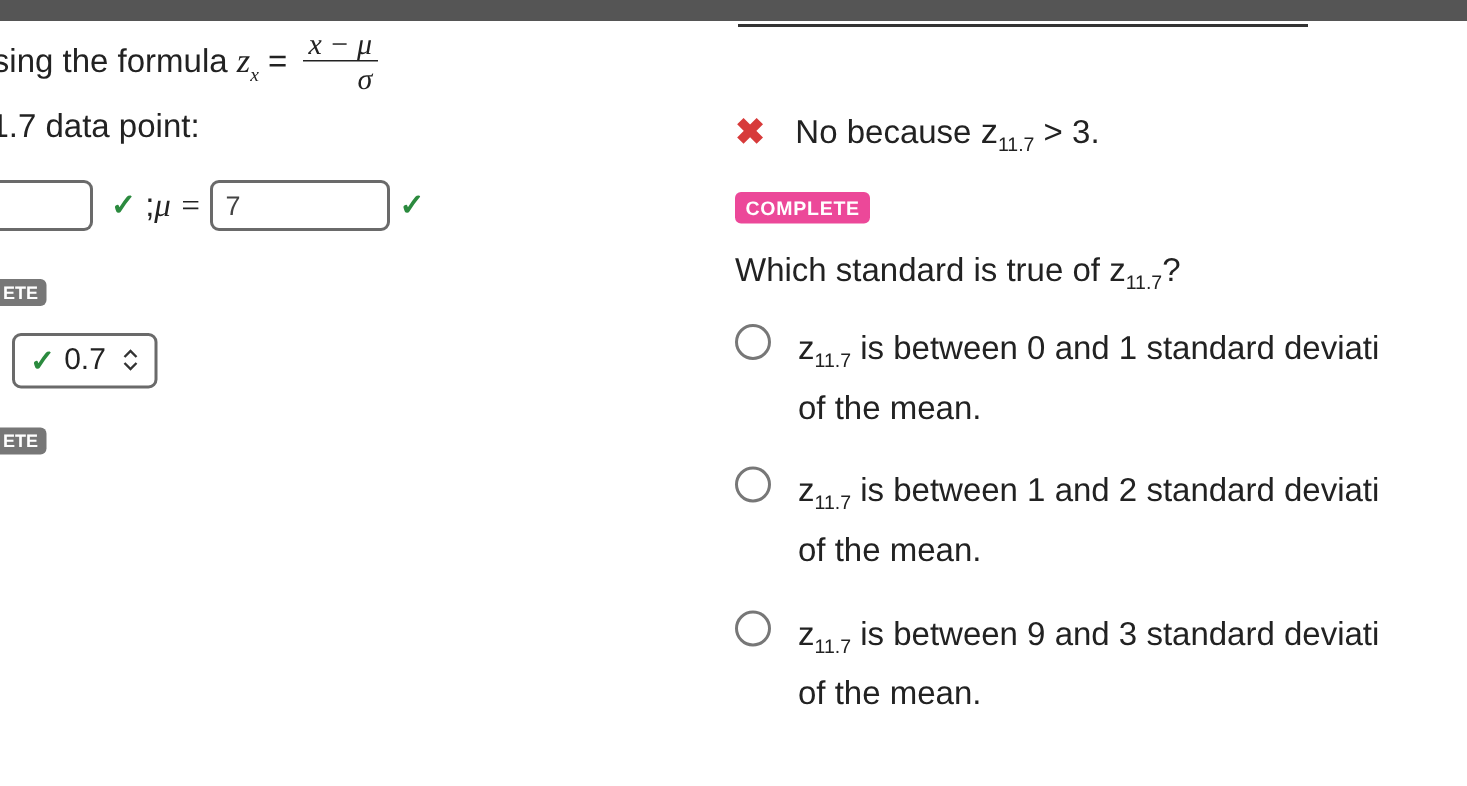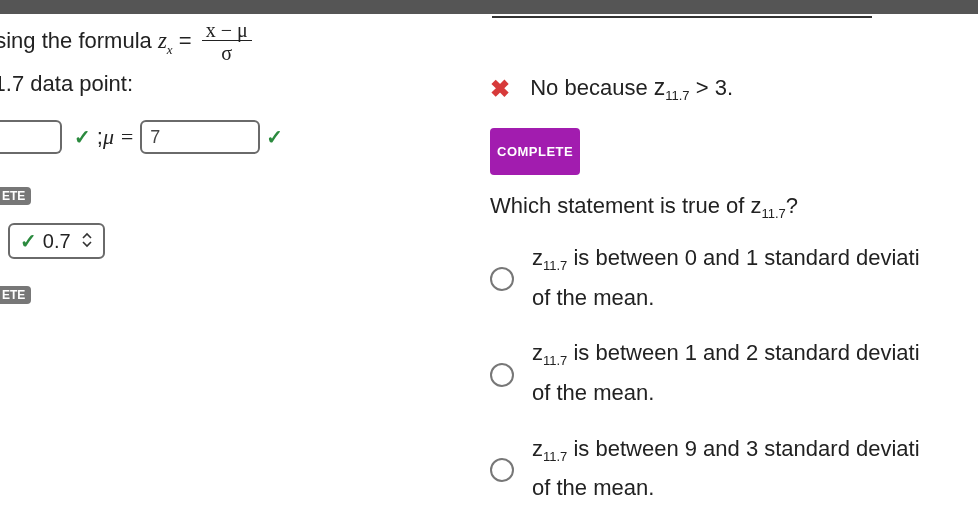--- a/index.html
+++ b/index.html
@@ -6,36 +6,36 @@
   .topbar{height:14px;background:#555}
   .page{position:relative;width:978px;height:510px;overflow:hidden}
   .col-left{position:absolute;left:0;top:0;width:475px;padding-left:0}
   .col-right{position:absolute;left:490px;top:17px;width:488px}
   .txt{font-size:22px;line-height:1.6}
   .clipped-left{margin-left:-17px}
   .formula-line{font-size:22px;margin-top:6px;white-space:nowrap}
   .ital{font-style:italic;font-family:"Times New Roman",serif;font-size:23px}
   .sub{font-size:13px;font-style:italic;vertical-align:sub;font-family:"Times New Roman",serif}
   .subn{font-size:13px;vertical-align:sub}
-  .frac{display:inline-block;vertical-align:middle;text-align:center;margin:0 4px;font-family:"Times New Roman",serif;}
+  .frac{display:inline-block;vertical-align:middle;text-align:right;margin:0 4px;font-family:"Times New Roman",serif;font-style:italic}
   .frac .num{display:block;border-bottom:1.5px solid #222;padding:0 4px;font-size:20px;line-height:1}
   .frac .den{display:block;padding:0 4px;font-size:20px;line-height:1.2}
   .line2{font-size:22px;margin-top:6px}
   .answer-row{margin-top:22px;margin-left:-14px;font-size:22px;display:flex;align-items:center}
   .blank-input-cut{display:inline-block;width:70px;height:30px;border:2px solid #6a6a6a;border-left:none;border-radius:0 6px 6px 0;margin-right:6px;font-size:18px;padding-left:4px;color:#444}
   .chk{color:#2b8a3e;font-weight:bold;font-size:20px;margin:0 6px}
   .mu-eq{font-family:"Times New Roman",serif;font-style:italic;font-size:22px;margin-right:6px}
   .blank-input{display:inline-block;width:108px;height:30px;border:2px solid #6a6a6a;border-radius:6px;font-size:18px;padding-left:8px;color:#444;line-height:30px}
   .badge-te{display:inline-block;background:#777;color:#fff;font-size:12px;font-weight:bold;padding:2px 6px;border-radius:4px;margin-left:-4px}
-  .badge-complete{display:inline-block;background:#a21caf;color:#fff;font-size:13px;font-weight:bold;padding:16px 7px;border-radius:4px;letter-spacing:0.5px}
+  .badge-complete{display:inline-block;background:#ec4899;color:#fff;font-size:13px;font-weight:bold;padding:3px 7px;border-radius:4px;letter-spacing:0.5px}
   .dropdown{display:inline-flex;align-items:center;border:2px solid #6a6a6a;border-radius:6px;padding:4px 10px;font-size:20px;margin-top:18px;margin-left:8px;cursor:pointer}
   .dropdown .caret{margin-left:10px;font-size:14px;line-height:1}
   .chk-green{color:#2b8a3e;font-weight:bold;font-size:20px;margin-right:6px}
   .x-red{color:#d73a3a;font-weight:bold;font-size:24px;margin-right:14px;display:inline-block;vertical-align:middle}
-  .radio-row{display:flex;align-items:center;margin-top:16px}
+  .radio-row{display:flex;align-items:flex-start;margin-top:16px}
   .radio-row .circ{flex:0 0 auto;width:20px;height:20px;border:2px solid #777;border-radius:50%;margin-right:18px;margin-top:4px;cursor:pointer}
   .radio-row .opt{font-size:22px;line-height:1.8}
   .question{font-size:22px;margin-top:18px}
   .top-strike{color:#333;position:relative;font-size:21px}
   .strike-line{position:absolute;left:492px;top:2px;width:380px;border-top:2px solid #333}
   .circ.top{margin-top:0;margin-left:16px}
   .gap{height:32px}
 </style>
 </head>
 <body>
@@ -92,21 +92,21 @@
     <div class="txt">
       <span class="x-red">✖</span>
       <span>No because </span>
       <span class="ital" style="font-style:normal;font-family:Arial">z</span><span class="subn">11.7</span><span> &gt; 3.</span>
     </div>
 
     <div style="height:20px"></div>
     <span class="badge-complete">COMPLETE</span>
 
     <div class="question">
-      <span>Which statement is true of </span><span>z</span><span class="subn">11.7</span><span>?</span>
+      <span>Which standard is true of </span><span>z</span><span class="subn">11.7</span><span>?</span>
     </div>
 
     <div class="radio-row">
       <span class="circ"></span>
       <div class="opt">
         <span>z</span><span class="subn">11.7</span><span> is between 0 and 1 standard deviati</span><br>
         <span>of the mean.</span>
       </div>
     </div>
     <div class="radio-row">

